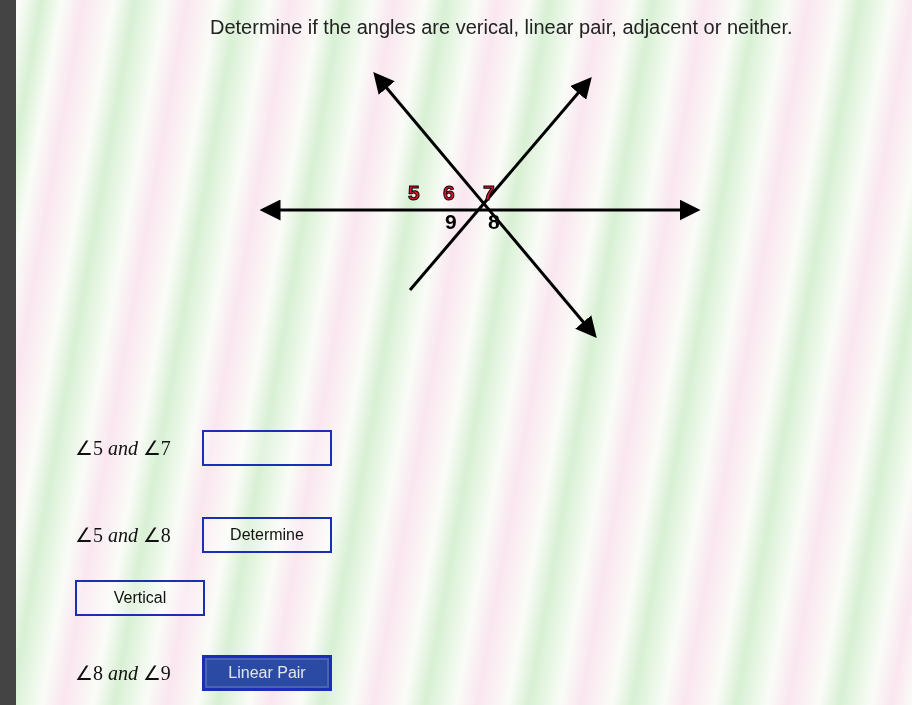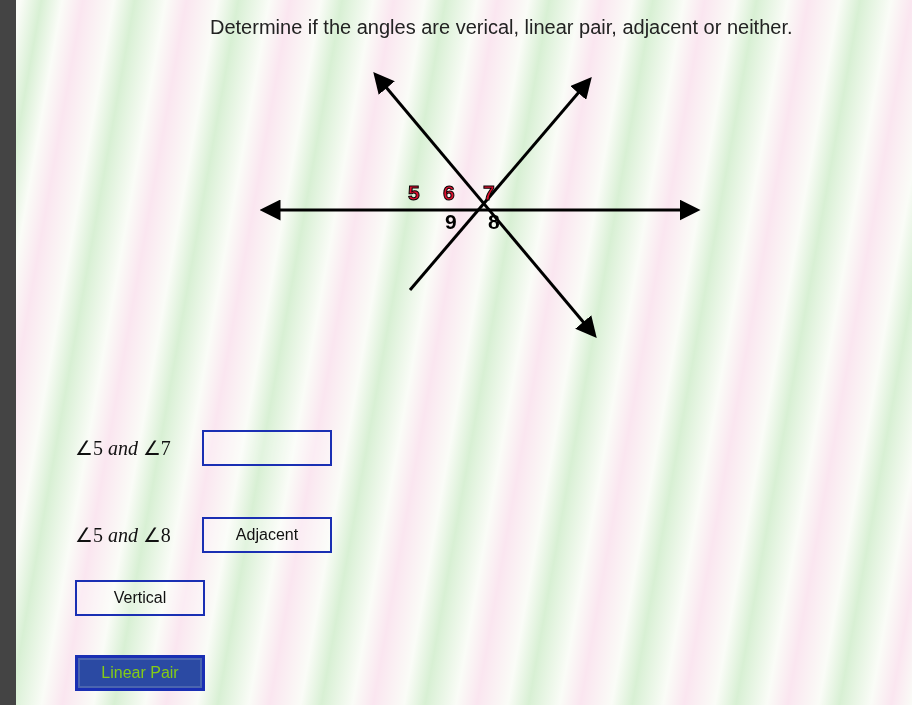--- a/index.html
+++ b/index.html
@@ -95,21 +95,21 @@
       display: flex;
       align-items: center;
       justify-content: center;
       font-size: 16px;
       color: #111;
       background: rgba(255,255,255,0.25);
     }
     .answer-box.selected {
       border: 3px solid #1a2fb3;
       background: #2b4aa3;
-      color: #84cc16;
+      color: #e5e5e5;
       font-weight: 500;
       box-shadow: inset 0 0 0 2px rgba(255,255,255,0.15);
     }
   </style>
 </head>
 <body>
 
 <div class="left-bar"></div>
 
 <div class="question-text">Determine if the angles are verical, linear pair, adjacent or neither.</div>
@@ -143,22 +143,27 @@
   </div>
   <div class="answer-box"></div>
 </div>
 
 <div class="answer-row row2">
   <div class="pair-label">
     <span class="angle-sym">∠5</span>
     <span>and</span>
     <span class="angle-sym">∠8</span>
   </div>
-  <div class="answer-box">Adjacent</div>
+  <div class="answer-box">Determine</div>
 </div>
 
 <div class="answer-row row3">
   <div class="answer-box">Vertical</div>
 </div>
 
 <div class="answer-row row4">
+  <div class="pair-label">
+    <span class="angle-sym">∠8</span>
+    <span>and</span>
+    <span class="angle-sym">∠9</span>
+  </div>
   <div class="answer-box selected">Linear Pair</div>
 </div>
 
 </body></html>

